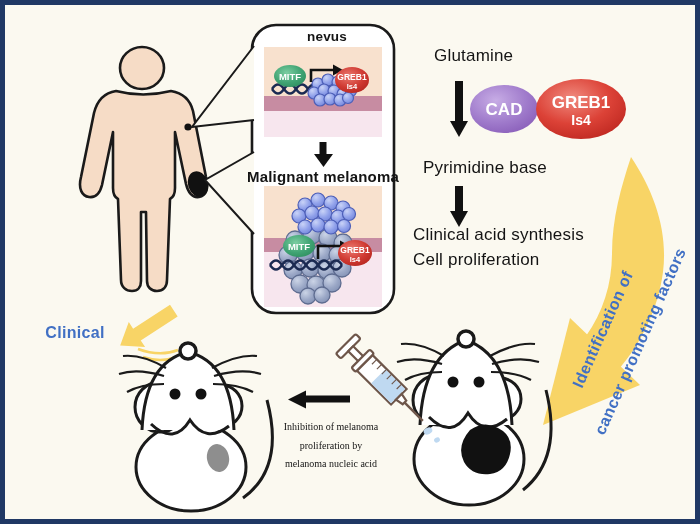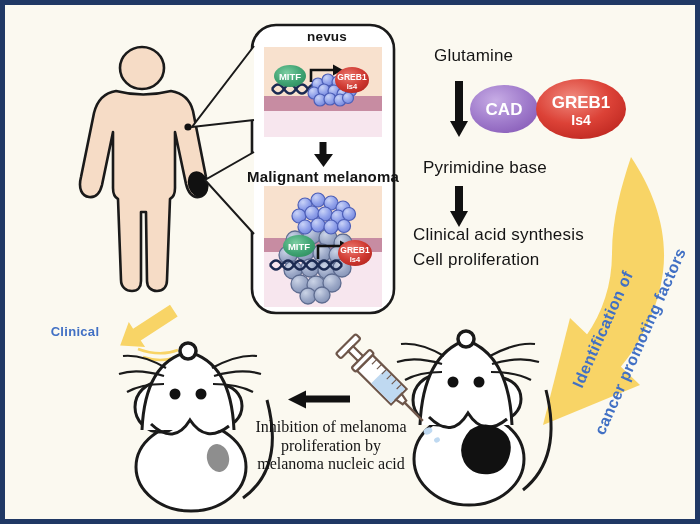--- a/index.html
+++ b/index.html
@@ -6,23 +6,23 @@
   #canvas{
     position:relative;width:700px;height:524px;background:#FBF9F0;
     overflow:hidden;font-family:"Liberation Sans",sans-serif;
   }
   #frame{position:absolute;inset:0;border:5px solid #203864;pointer-events:none;z-index:30;}
   #art{position:absolute;left:0;top:0;z-index:1;}
   .txt{position:absolute;z-index:20;color:#141414;}
   .center{text-align:center;}
   .panel-label{font-size:13.5px;font-weight:bold;letter-spacing:.2px;}
   .path-label{font-size:17px;letter-spacing:.2px;}
-  .caption{font-family:"Liberation Serif",serif;font-size:16px;line-height:18.5px;text-align:center;}
+  .caption{font-family:"Liberation Serif",serif;font-size:10px;line-height:18.5px;text-align:center;}
   .caption .gene{color:#E8251F;}
-  .blue-big{font-size:13px;font-weight:bold;color:#4170C4;letter-spacing:.3px;}
+  .blue-big{font-size:16px;font-weight:bold;color:#4170C4;letter-spacing:.3px;}
   svg text{font-family:"Liberation Sans",sans-serif;}
   .oval-txt{fill:#fff;font-weight:bold;}
   .rot-blue{fill:#4170C4;font-weight:bold;font-size:16px;letter-spacing:.4px;}
 </style>
 </head>
 <body>
 
 <div id="canvas">
   <div id="frame"></div>
 

